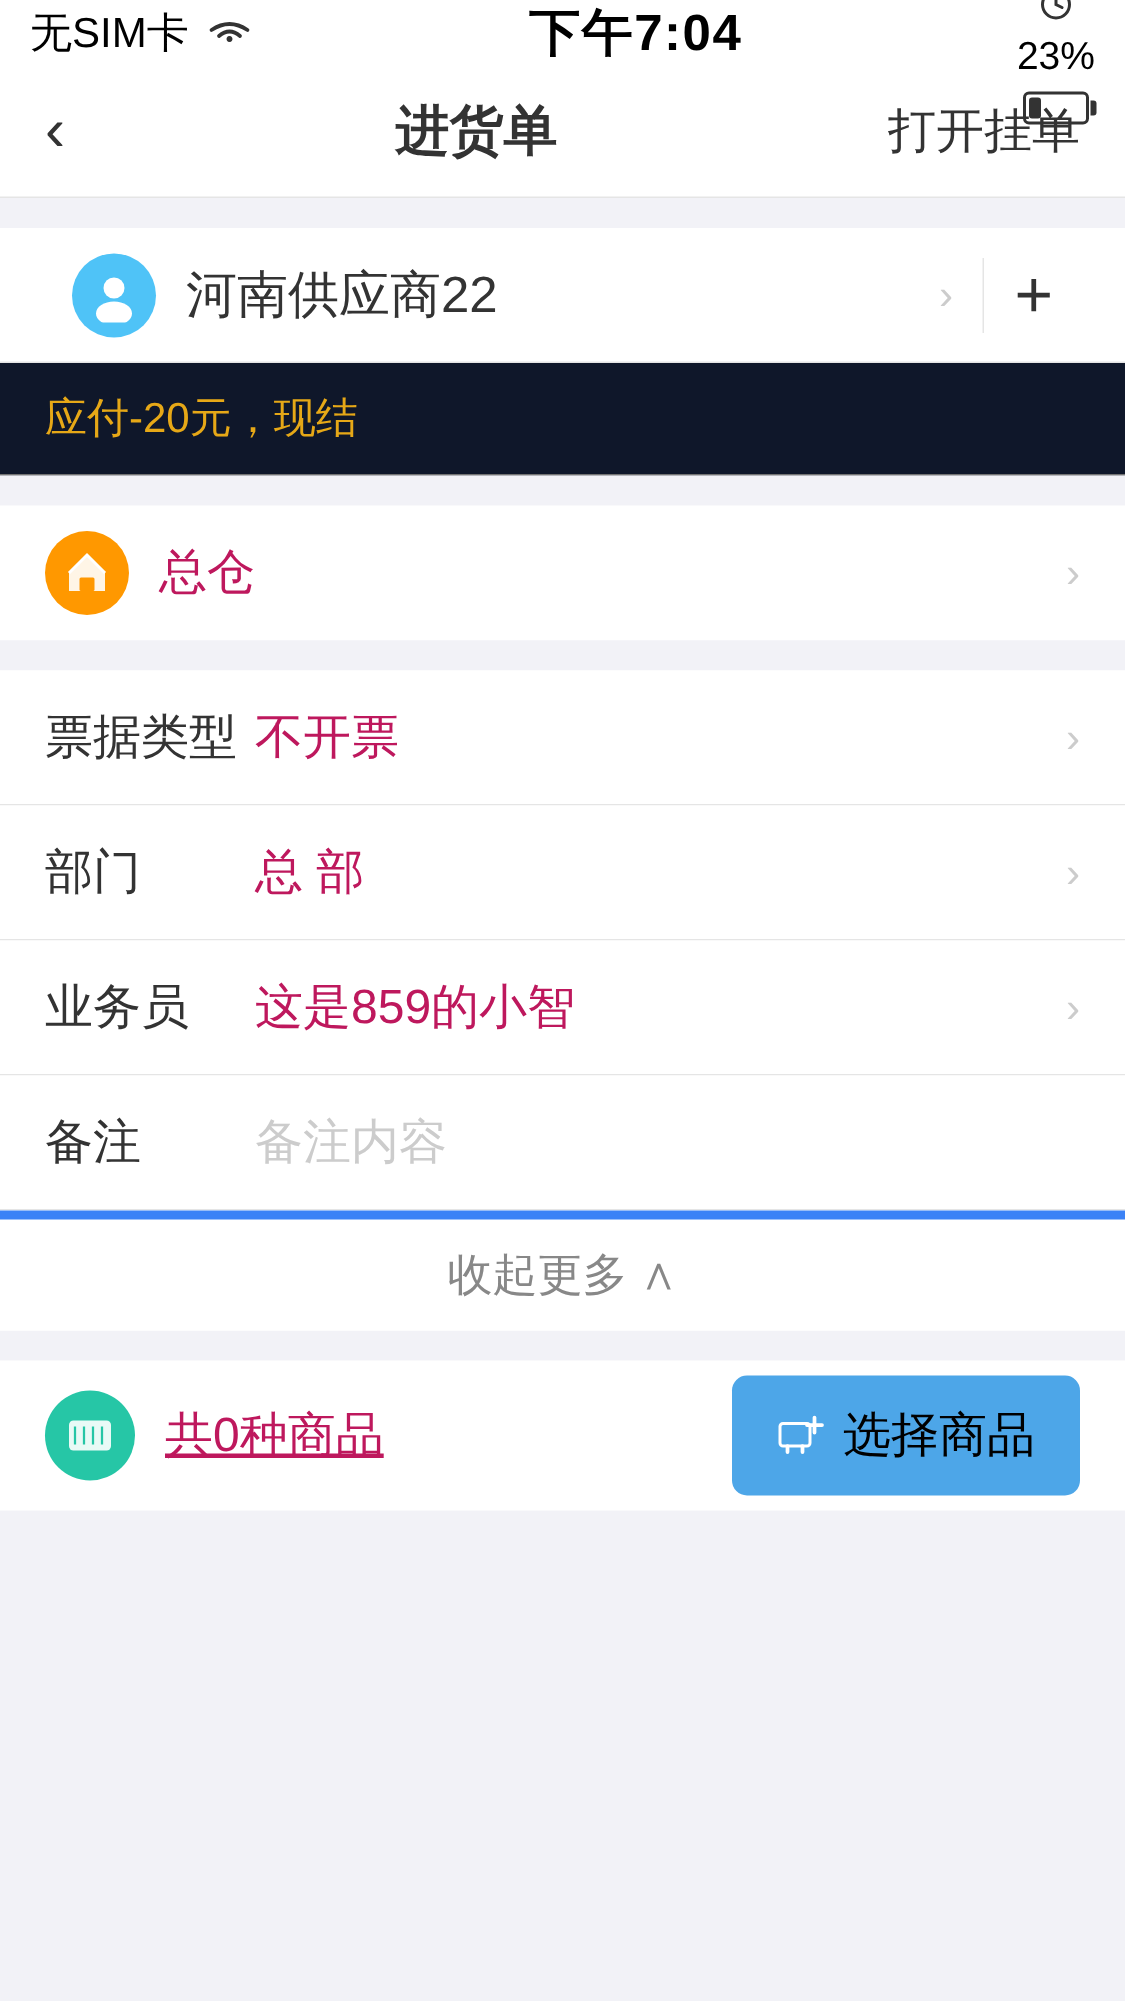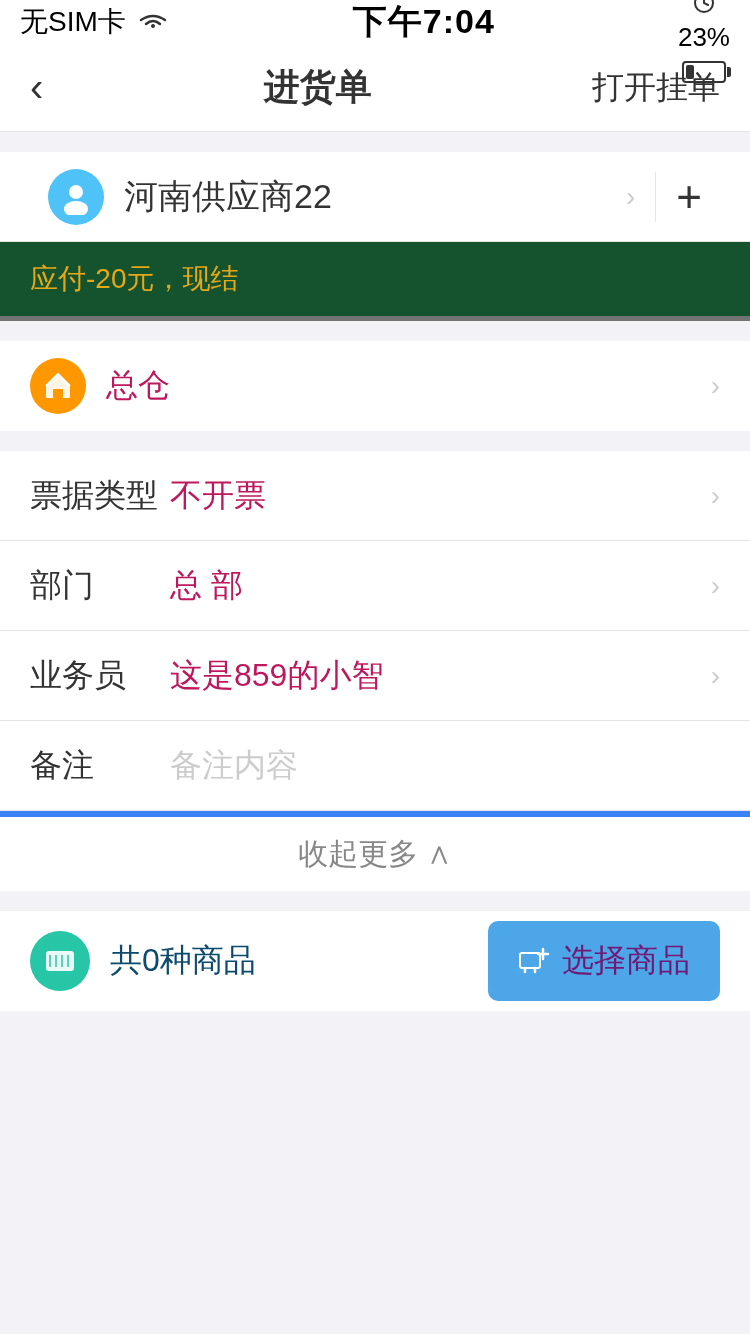--- a/index.html
+++ b/index.html
@@ -147,25 +147,25 @@
     }
     .plus-btn {
       font-size: 44px;
       color: #333;
       cursor: pointer;
       line-height: 1;
     }
 
     
     .notice-bar {
-      background: #14532d;
+      background: #0f172a;
       padding: 18px 30px;
       font-size: 28px;
       color: #e6a817;
-      border-bottom: 5px solid #737373;
+      border-bottom: 1px solid #737373;
     }
 
     
     .form-row {
       display: flex;
       align-items: center;
       padding: 0 30px;
       height: 90px;
       background: #fff;
       border-bottom: 1px solid #e5e5e5;
@@ -233,25 +233,26 @@
       background: #26c6a6;
       display: flex;
       align-items: center;
       justify-content: center;
       margin-right: 20px;
       flex-shrink: 0;
     }
     .product-count {
       flex: 1;
       font-size: 32px;
-      color: #0c4a6e;
+      color: #be185d;
+      text-decoration: underline;
     }
     .select-btn {
       background: #4da6e8;
-      color: #701a75;
+      color: #000000;
       border-radius: 10px;
       padding: 18px 30px;
       font-size: 32px;
       display: flex;
       align-items: center;
       gap: 12px;
       cursor: pointer;
     }
   </style>
 </head>

